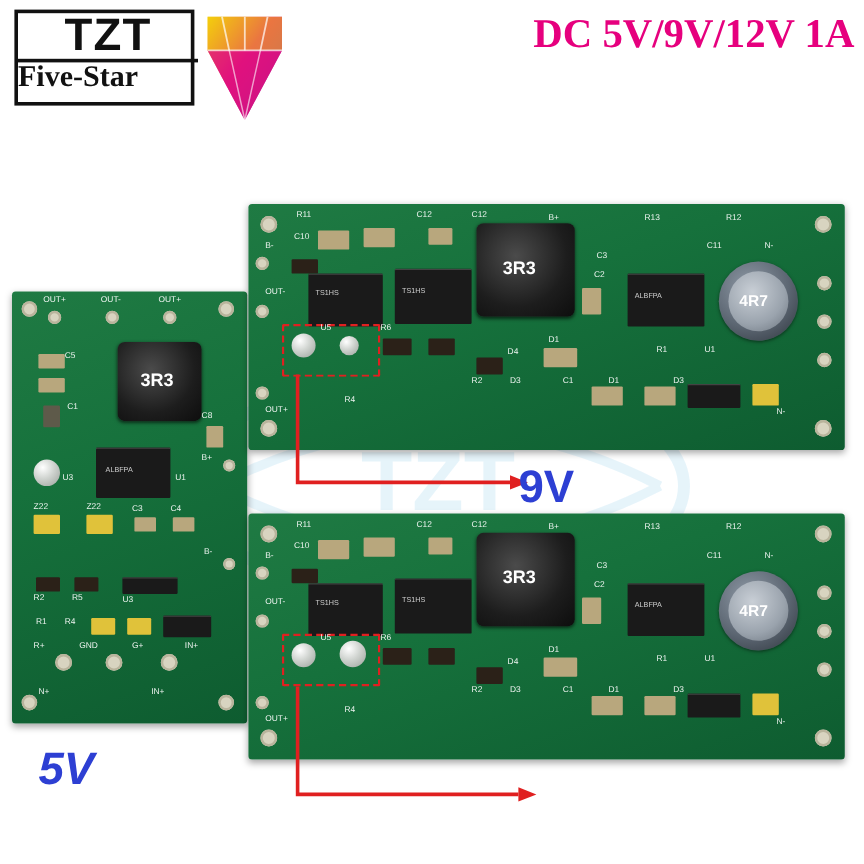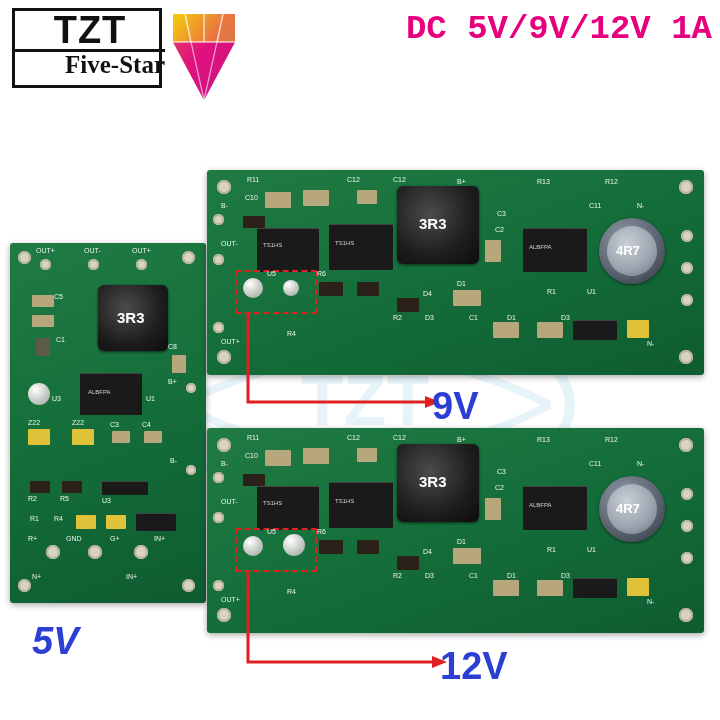--- a/index.html
+++ b/index.html
@@ -53,21 +53,21 @@
     font-weight: bold;
     letter-spacing: 1px;
     color: #111111;
     font-family: "Liberation Sans", sans-serif;
   }
   .logo-sub {
     position: absolute;
     left: 0;
     top: 40px;
     width: 150px;
-    text-align: right;
+    text-align: left;
     font-size: 25px;
     font-weight: bold;
     color: #111111;
     font-family: "Liberation Serif", serif;
   }
   .logo-band {
     position: absolute;
     left: 0px;
     top: 38px;
     width: 150px;
@@ -83,21 +83,21 @@
     width: 78px;
     height: 98px;
     background: #ffffff;
   }
 
   
   .hl {
     position: absolute;
     font-weight: bold;
     white-space: nowrap;
-    font-family: Liberation Mono, monospace;
+    font-family: Liberation Serif, serif;
   }
   .hl1 {
     right: 8px;
     top: 10px;
     font-size: 34px;
     color: #e6007e;
     letter-spacing: 0px;
   }
   .hl2 {
     right: 8px;
@@ -519,16 +519,15 @@
   </div>
 
   <svg style="position:absolute;left:0;top:0;width:720px;height:720px;pointer-events:none;">
     <polyline points="248,312 248,402 425,402" fill="none" stroke="#e02020" stroke-width="3"></polyline>
     <polygon points="425,396 440,402 425,408" fill="#e02020"></polygon>
     <polyline points="248,572 248,662 432,662" fill="none" stroke="#e02020" stroke-width="3"></polyline>
     <polygon points="432,656 447,662 432,668" fill="#e02020"></polygon>
   </svg>
 
   <div class="vlabel label-9v">9V</div>
-  <div class="vlabel label-12v">12V</div>
   <div class="vlabel label-5v">5V</div>
 
 </div>
 
 </body></html>

